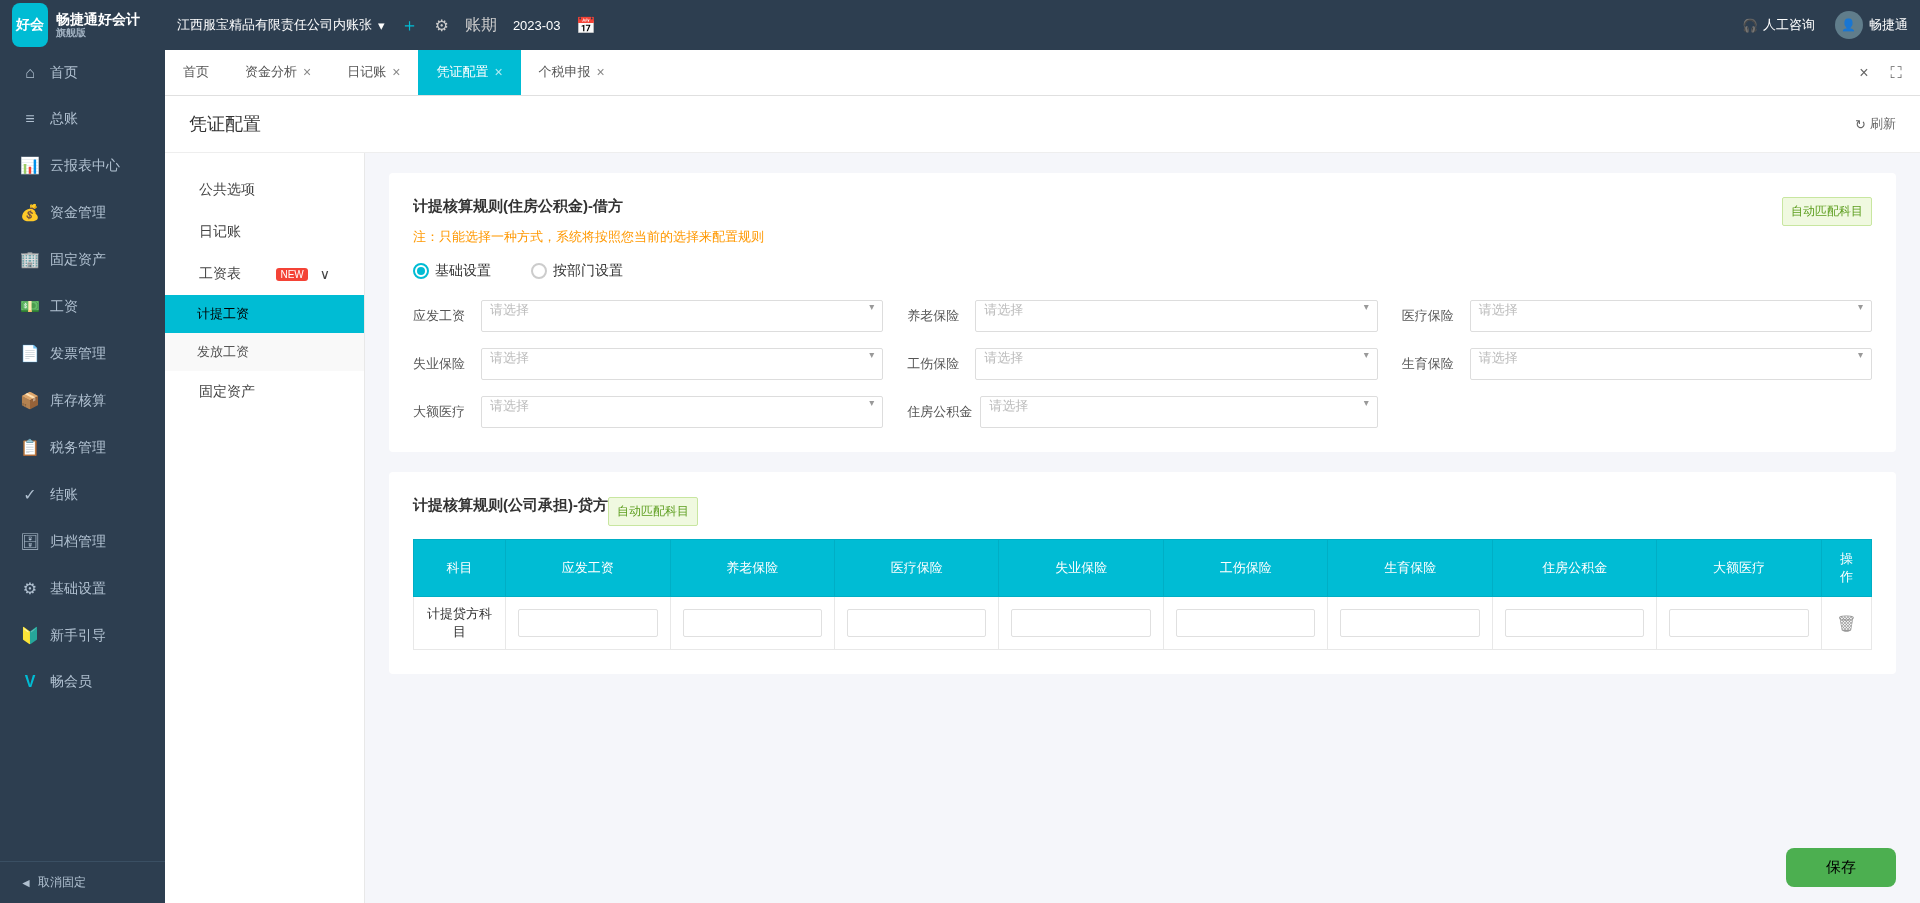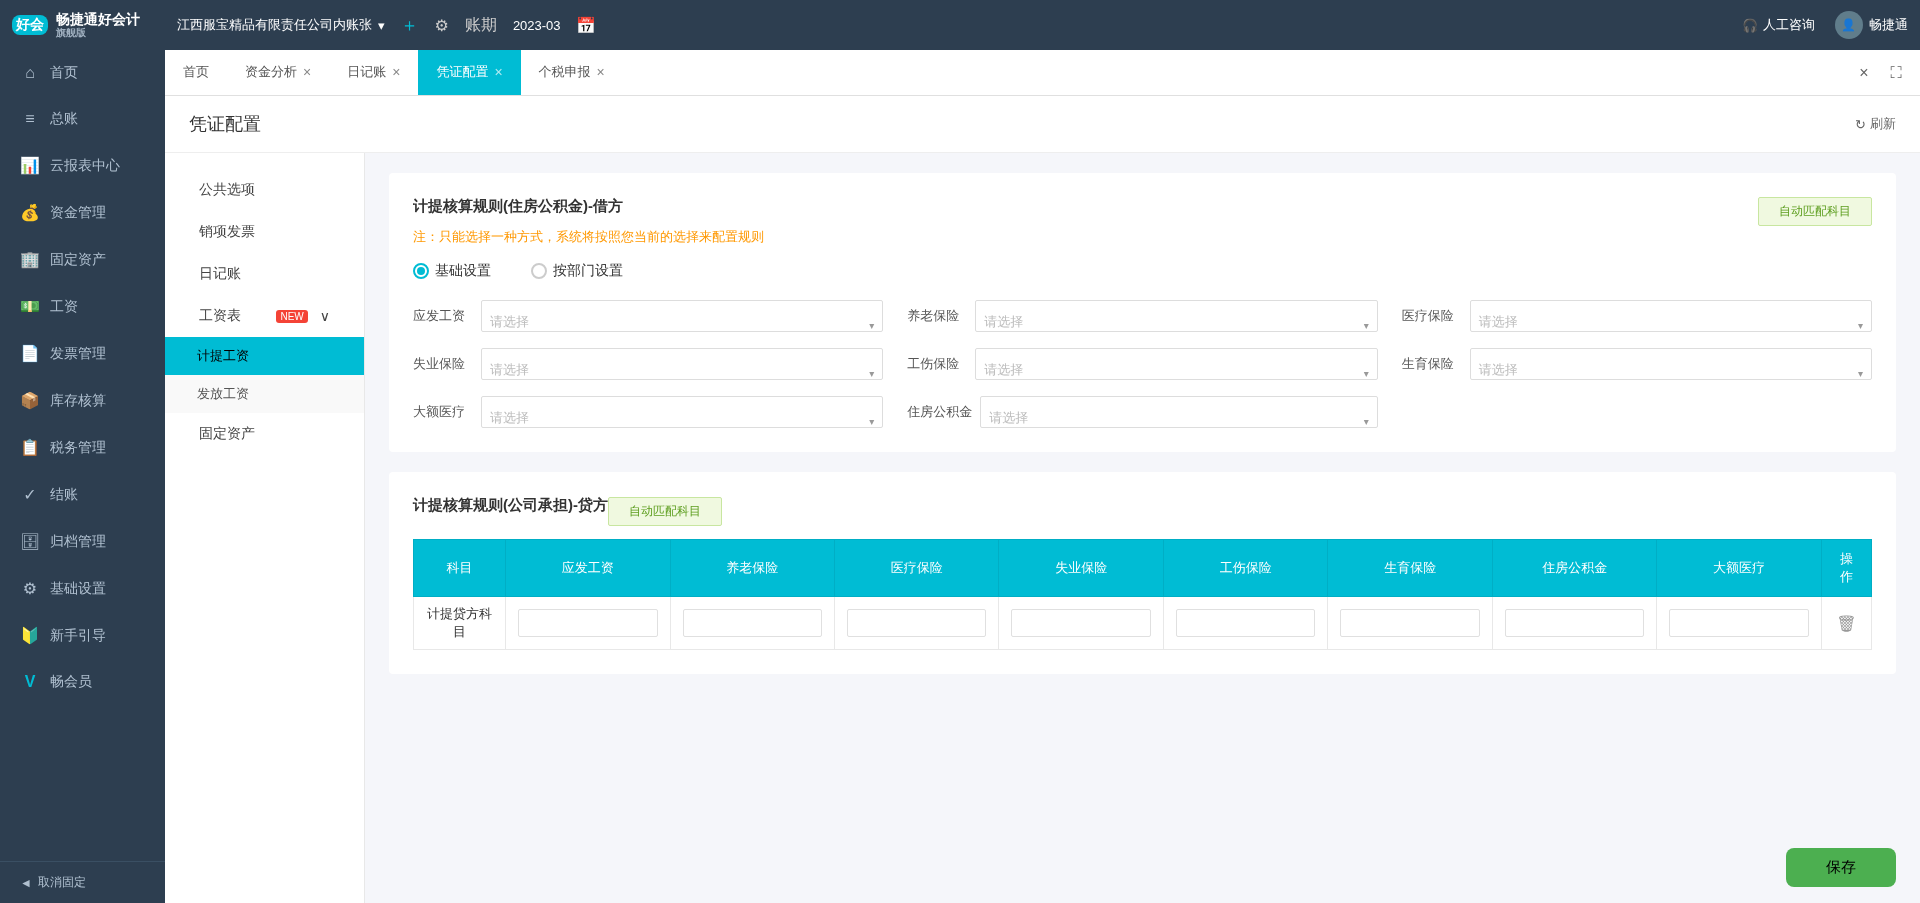--- a/index.html
+++ b/index.html
@@ -18,21 +18,21 @@
       display: flex;
       align-items: center;
       gap: 8px;
       color: white;
       font-size: 16px;
       font-weight: bold;
       width: 165px;
     }
     .logo-icon {
       width: 36px;
-      height: 20px;
+      height: 44px;
       background: #00bcd4;
       border-radius: 8px;
       display: flex;
       align-items: center;
       justify-content: center;
       color: white;
       font-size: 14px;
       font-weight: bold;
     }
     .logo-text { display: flex; flex-direction: column; line-height: 1.2; }
@@ -285,21 +285,21 @@
     .section-note {
       color: #ff9800;
       font-size: 13px;
       margin-bottom: 16px;
     }
     .auto-match-btn {
       float: right;
       border: 1px solid #c8e6a0;
       background: #f0f9e0;
       color: #5d9e1f;
-      padding: 5px 20px;
+      padding: 5px 8px;
       font-size: 12px;
       cursor: pointer;
       border-radius: 2px;
     }
 
     
     .radio-group {
       display: flex;
       gap: 40px;
       margin-bottom: 20px;
@@ -352,21 +352,21 @@
     .field-select {
       flex: 1;
       height: 32px;
       border: 1px solid #ddd;
       border-radius: 2px;
       padding: 0 8px;
       font-size: 13px;
       color: #999;
       background: white;
       display: flex;
-      align-items: flex-end;
+      align-items: flex-start;
       justify-content: space-between;
       cursor: pointer;
     }
     .select-arrow { color: #999; font-size: 10px; }
 
     
     .table-section {
       background: white;
       border-radius: 4px;
       padding: 24px;
@@ -579,21 +579,20 @@
         <div class="refresh-btn">
           <span>↻</span>
           <span>刷新</span>
         </div>
       </div>
 
       <div class="two-panel">
 
         <div class="left-nav">
           <div class="left-nav-item">公共选项</div>
-          <div class="left-nav-item">销项发票</div>
           <div class="left-nav-item">日记账</div>
           <div class="left-nav-item has-sub">
             <span>工资表</span>
             <div style="display:flex;align-items:center;gap:12px;">
               <span class="new-badge">NEW</span>
               <span>∨</span>
             </div>
           </div>
           <div class="sub-nav">
             <div class="sub-nav-item active">计提工资</div>

